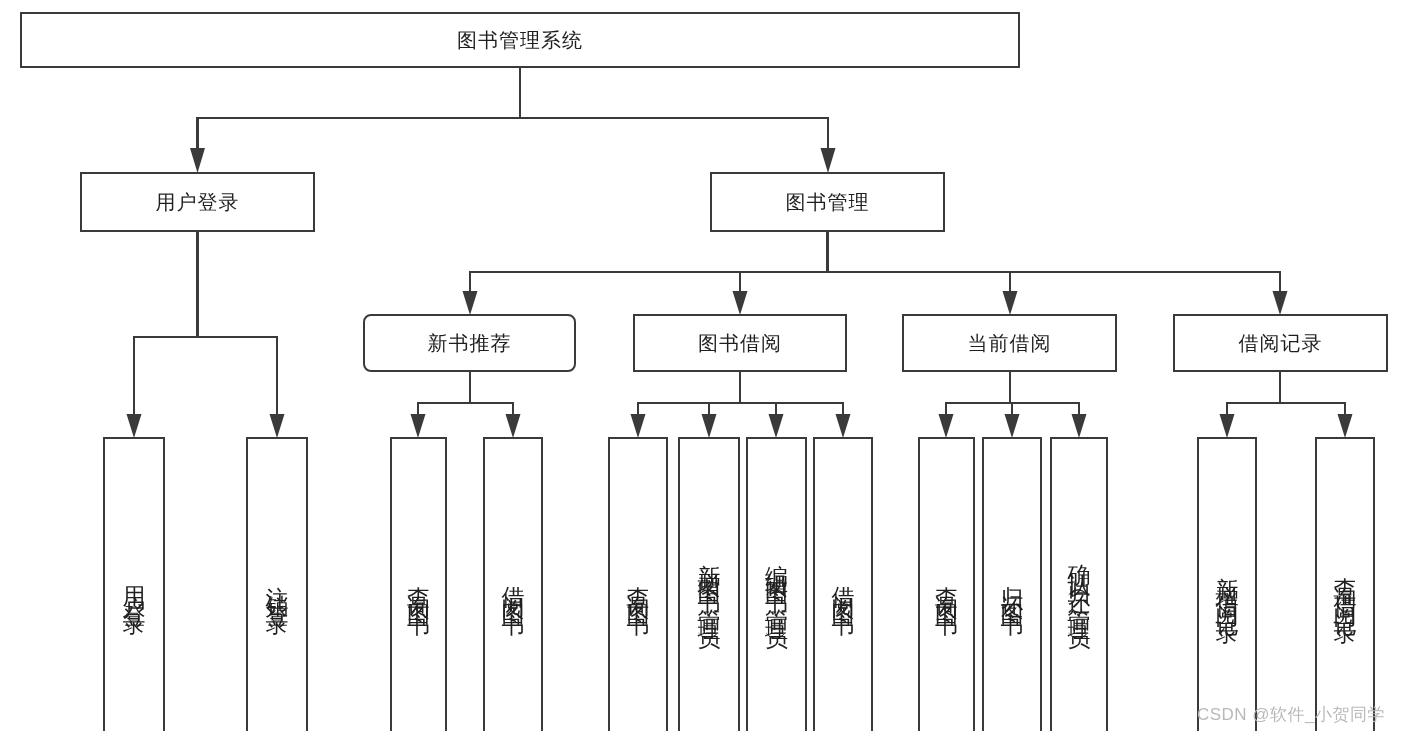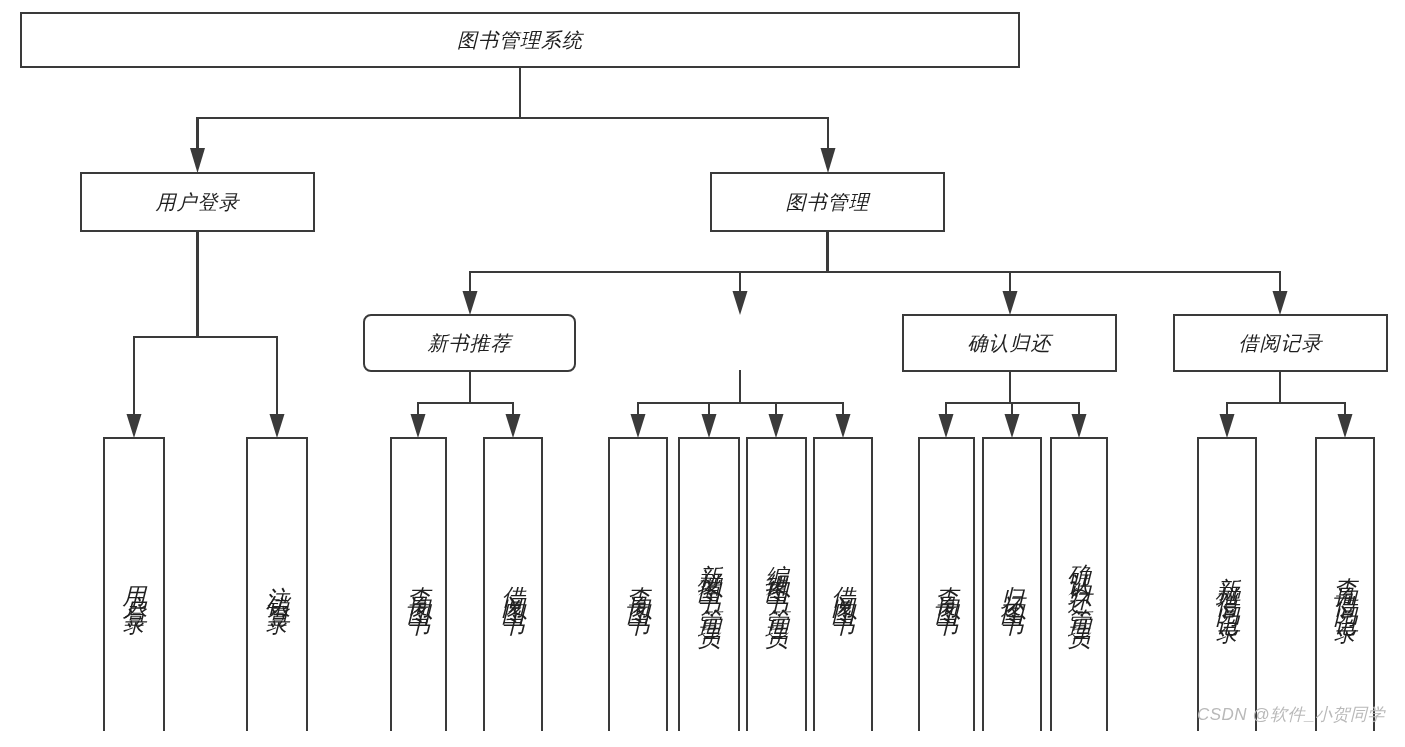--- a/index.html
+++ b/index.html
@@ -7,21 +7,20 @@
     padding: 0;
     background: #ffffff;
   }
   .canvas {
     position: relative;
     width: 1405px;
     height: 731px;
     background: #ffffff;
     font-family: "Liberation Sans", "DejaVu Sans", sans-serif;
     overflow: hidden;
-    font-style: italic;
   }
   .connectors {
     position: absolute;
     left: 0; top: 0;
     width: 1405px;
     height: 747px;
   }
   .box {
     position: absolute;
     box-sizing: border-box;
@@ -140,22 +139,25 @@
   <div class="box h" style="left:80px; top:172px; width:235px; height:60px;">
     <span>用户登录</span>
   </div>
   <div class="box h" style="left:710px; top:172px; width:235px; height:60px;">
     <span>图书管理</span>
   </div>
 
   <div class="box h" style="left:363px; top:314px; width:213px; height:58px;border-radius:8px;">
     <span>新书推荐</span>
   </div>
+  <div class="box h" style="left:633px; top:314px; width:214px; height:58px;">
+    <span>图书借阅</span>
+  </div>
   <div class="box h" style="left:902px; top:314px; width:215px; height:58px;">
-    <span>确认归还</span>
+    <span>当前借阅</span>
   </div>
   <div class="box h" style="left:1173px; top:314px; width:215px; height:58px;">
     <span>借阅记录</span>
   </div>
 
   <div class="box v" style="left:103px; top:437px; width:62px; height:298px;">
     <span>用户登录</span>
   </div>
   <div class="box v" style="left:246px; top:437px; width:62px; height:298px;">
     <span>注销登录</span>

